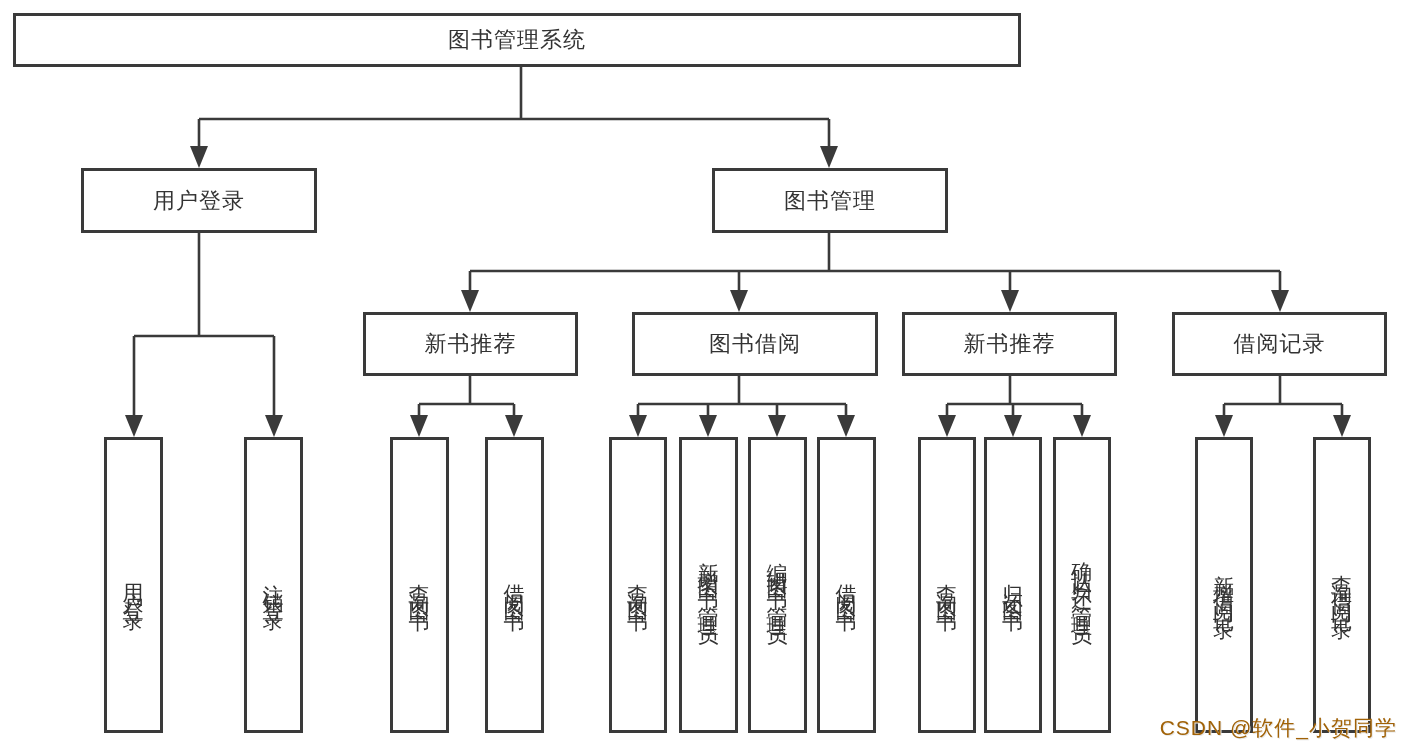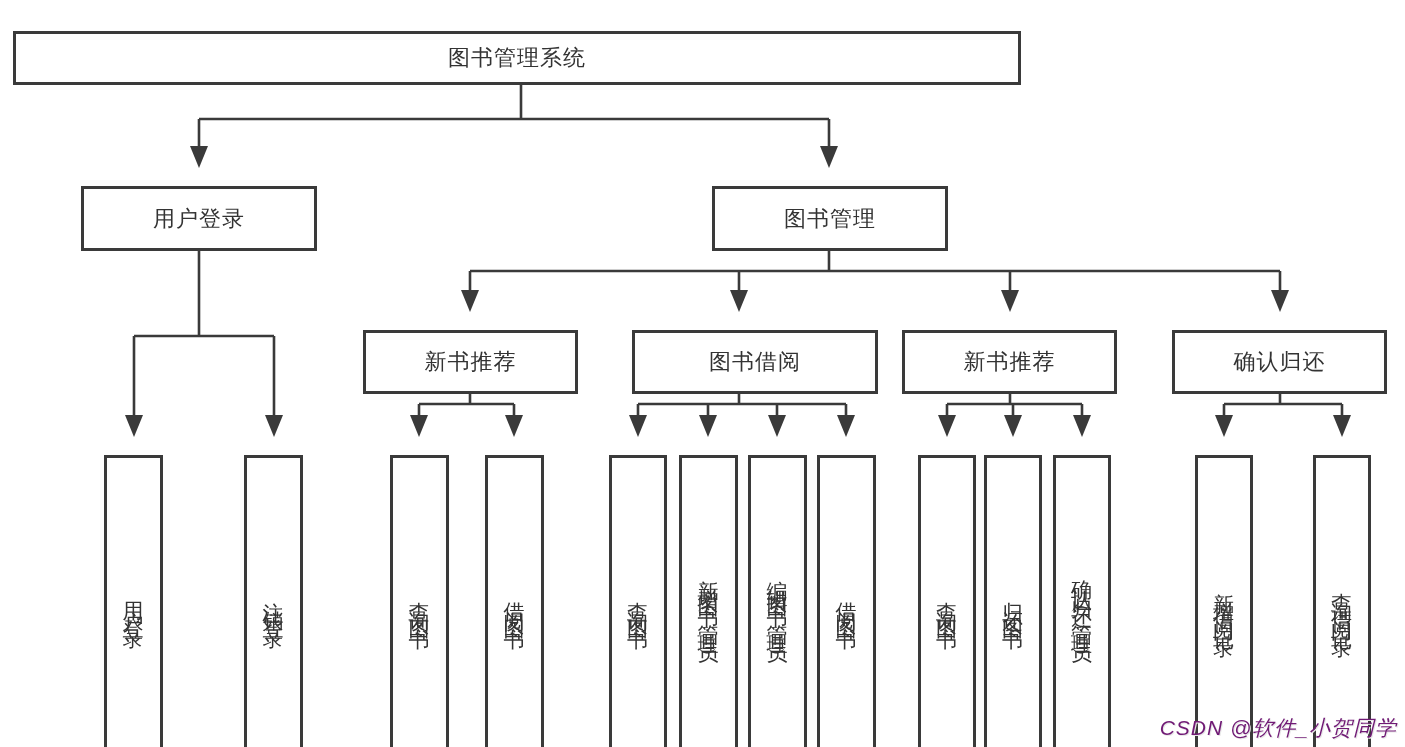--- a/index.html
+++ b/index.html
@@ -14,42 +14,40 @@
   .box{
     position:absolute;
     box-sizing:border-box;
     border:3px solid #3a3a3a;
     background:#ffffff;
     display:flex;align-items:center;justify-content:center;
     color:#333333;
     font-size:22px;
     letter-spacing:1px;
     z-index:2;
-    margin-top:18px;
   }
   .tall{
     width:59px;top:437px;height:296px;
     font-size:21px;
   }
   .tall .vtext{
     writing-mode:vertical-rl;
     text-orientation:mixed;
     letter-spacing:9px;
     line-height:1;
     white-space:nowrap;
   }
   #watermark{
     position:absolute;
     right:8px;bottom:5px;
     font-size:21px;
-    color:#701a75;
+    color:#a16207;
     text-shadow:1px 1px 0 #e8e8e8;
     letter-spacing:1px;
     z-index:3;
-    font-style:italic;
   }
 </style>
 </head>
 <body>
 
 <div id="canvas">
 
   <svg id="wires" viewBox="0 0 1405 747" xmlns="http://www.w3.org/2000/svg">
     <g stroke="#3a3a3a" stroke-width="2.6" fill="none">
       <path d="M521 67 V119 M199 119 H829 M199 119 V150 M829 119 V150"></path>
@@ -97,21 +95,21 @@
   <div class="box" style="left:712px;top:168px;width:236px;height:65px">
     <span>图书管理</span>
   </div>
   <div class="box" style="left:632px;top:312px;width:246px;height:64px">
     <span>图书借阅</span>
   </div>
   <div class="box" style="left:902px;top:312px;width:215px;height:64px">
     <span>新书推荐</span>
   </div>
   <div class="box" style="left:1172px;top:312px;width:215px;height:64px">
-    <span>确认归还</span>
+    <span>借阅记录</span>
   </div>
 
   <div class="box tall" style="left:104px">
     <span class="vtext">用户登录</span>
   </div>
   <div class="box tall" style="left:244px">
     <span class="vtext">注销登录</span>
   </div>
 
   <div class="box tall" style="left:390px">

